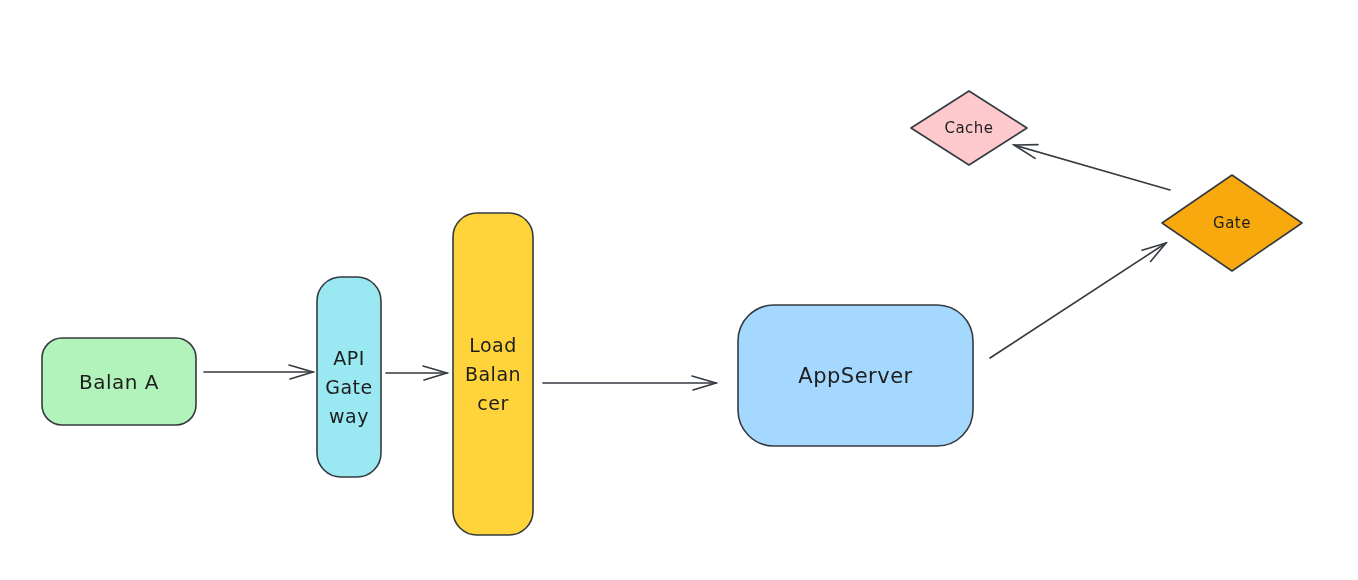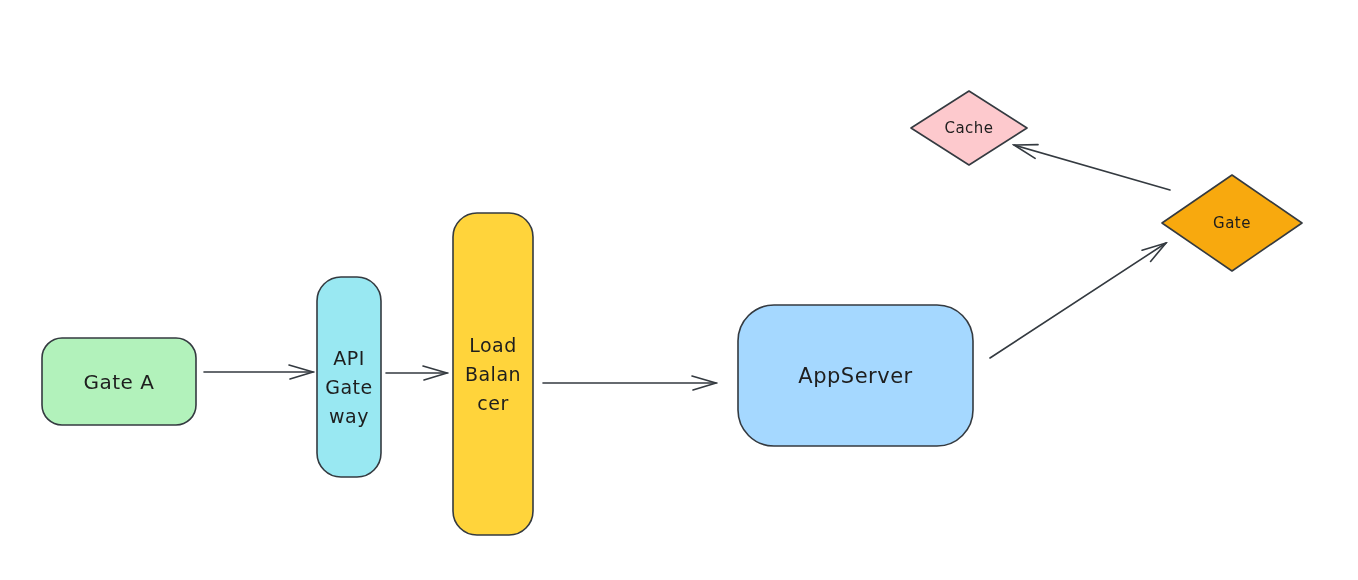--- a/index.html
+++ b/index.html
@@ -61,21 +61,21 @@
     <g stroke="#343a40" stroke-width="1.6">
       <rect x="42" y="338" width="154" height="87" rx="20" ry="20" fill="#b2f2bb"></rect>
       <rect x="317" y="277" width="64" height="200" rx="24" ry="24" fill="#99e8f2"></rect>
       <rect x="453" y="213" width="80" height="322" rx="24" ry="24" fill="#ffd43b"></rect>
       <rect x="738" y="305" width="235" height="141" rx="36" ry="36" fill="#a5d8ff"></rect>
       <polygon points="969,91 1027,128 969,165 911,128" stroke-linejoin="round" fill="#fdc9cd"></polygon>
       <polygon points="1232,175 1302,223 1232,271 1162,223" stroke-linejoin="round" fill="#f8a90e"></polygon>
     </g>
   </svg>
 
-  <div class="node-label lbl-user-a">Gate A</div>
+  <div class="node-label lbl-user-a">Balan A</div>
 
   <div class="node-label lbl-api-gw">API
 Gate
 way</div>
 
   <div class="node-label lbl-load-bal">Load
 Balan
 cer</div>
 
   <div class="node-label lbl-cache">Cache</div>

